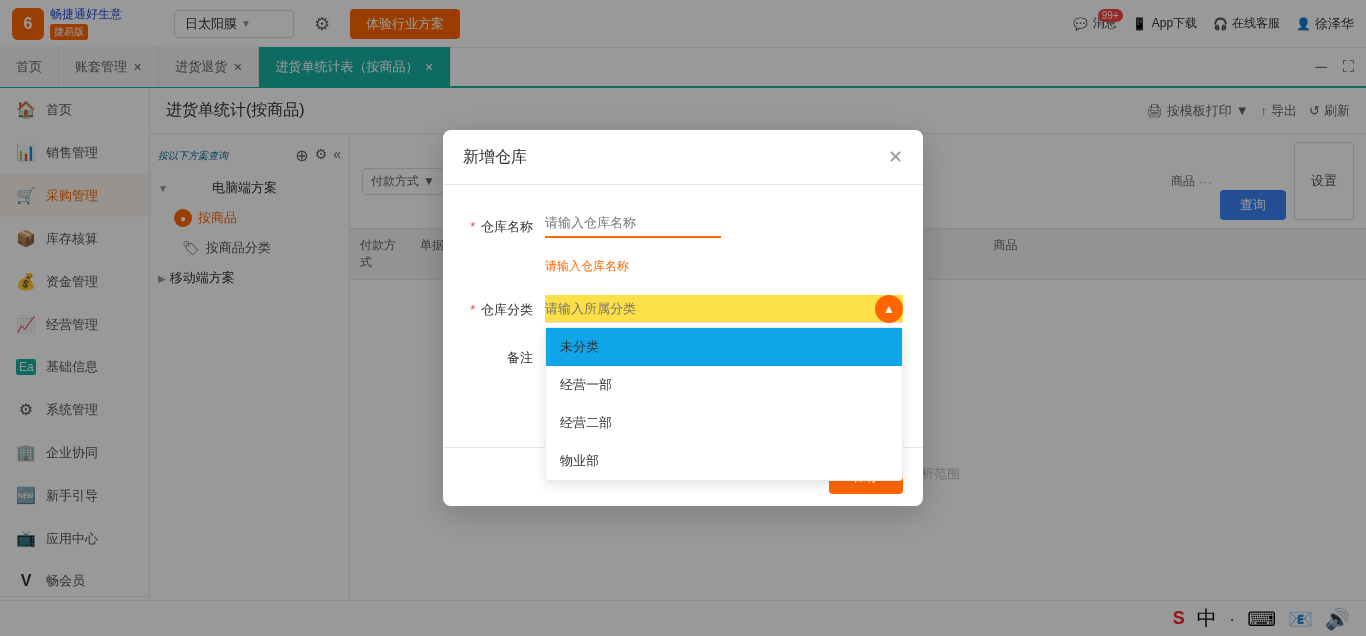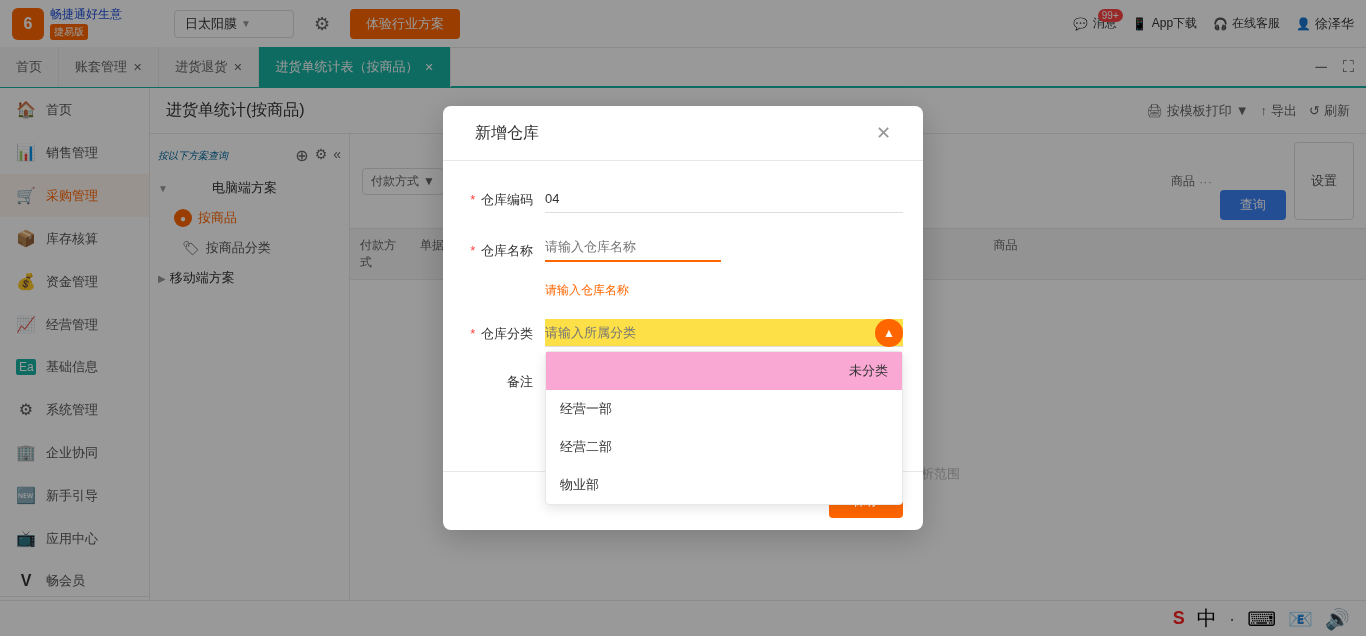--- a/index.html
+++ b/index.html
@@ -139,21 +139,21 @@
     }
 
     
     .modal {
       background: #fff; border-radius: 8px; width: 480px;
       box-shadow: 0 8px 32px rgba(0,0,0,0.2); position: relative; z-index: 101;
       overflow: visible;
     }
     .modal-header {
       display: flex; align-items: center; justify-content: space-between;
-      padding: 16px 32px; border-bottom: 1px solid #e8e8e8;
+      padding: 16px 20px; border-bottom: 1px solid #e8e8e8;
     }
     .modal-title { font-size: 16px; color: #333; font-weight: 500; }
     .modal-close { cursor: pointer; color: #999; font-size: 18px; }
     .modal-body { padding: 24px 20px; }
     .form-row { margin-bottom: 20px; display: flex; align-items: flex-start; gap: 12px; }
     .form-label {
       width: 70px; text-align: right; color: #333; font-size: 13px;
       padding-top: 6px; flex-shrink: 0;
     }
     .required { color: #ff4444; margin-right: 2px; }
@@ -179,21 +179,21 @@
     }
     .dropdown-list {
       position: absolute; top: 100%; left: 0; right: 0;
       background: #fff; border: 1px solid #e8e8e8;
       border-radius: 4px; box-shadow: 0 4px 12px rgba(0,0,0,0.1);
       z-index: 200; margin-top: 4px;
     }
     .dropdown-item {
       padding: 10px 14px; cursor: pointer; font-size: 13px; color: #333;
     }
-    .dropdown-item.highlighted { background: #f9a8d4; text-align: right; }
+    .dropdown-item.highlighted { background: #0ea5e9; }
 
     .form-textarea {
       flex: 1; border: 1px solid #ddd; border-radius: 4px;
       padding: 6px 8px; font-size: 13px; resize: none; height: 60px;
       outline: none;
     }
     .modal-footer {
       display: flex; justify-content: flex-end; gap: 8px;
       padding: 12px 20px; border-top: 1px solid #e8e8e8;
     }
@@ -447,27 +447,20 @@
 </div>
 
 <div class="overlay">
   <div class="modal">
     <div class="modal-header">
       <span class="modal-title">新增仓库</span>
       <span class="modal-close">✕</span>
     </div>
     <div class="modal-body">
 
-      <div class="form-row">
-        <label class="form-label">
-          <span class="required">*</span>
-          <span>仓库编码</span>
-        </label>
-        <input class="form-input" type="text" style="border-bottom: 1px solid rgb(221, 221, 221);" value="04">
-      </div>
 
       <div class="form-row" style="flex-direction:column;gap:20px;">
         <div style="display:flex;gap:12px;align-items:center;">
           <label class="form-label">
             <span class="required">*</span>
             <span>仓库名称</span>
           </label>
           <input class="form-input error-border" type="text" style="flex: 1 1 0%; border-bottom: 2px solid rgb(255, 102, 0);" placeholder="请输入仓库名称">
         </div>
         <div style="padding-left:82px;">

